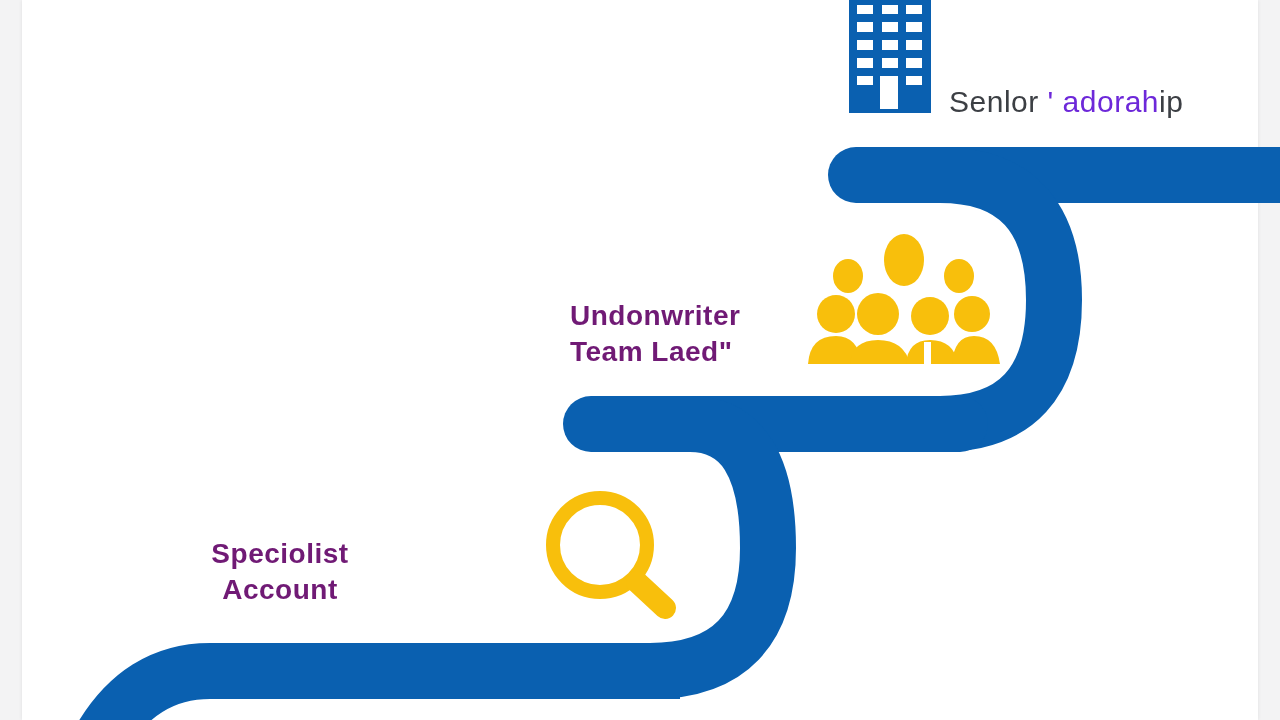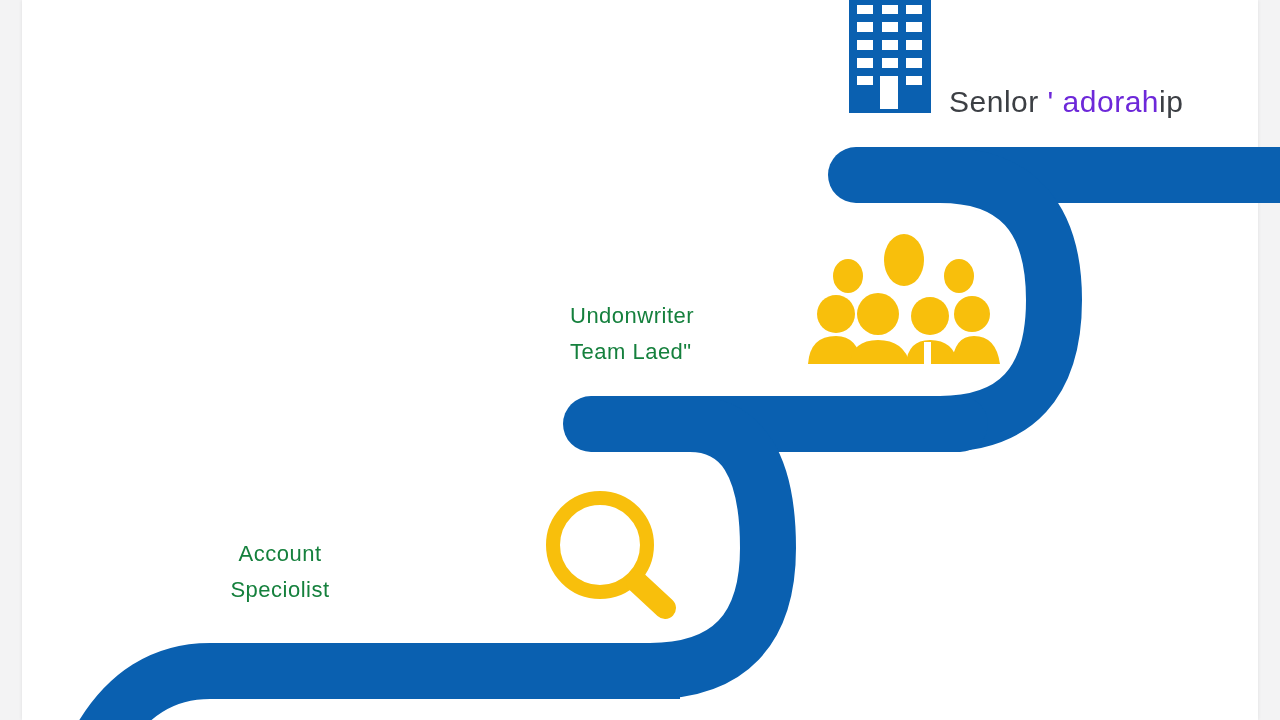--- a/index.html
+++ b/index.html
@@ -8,22 +8,23 @@
     background: #f3f3f4;
     font-family: "Liberation Sans", "DejaVu Sans", sans-serif;
   }
   .card {
     position: absolute; left: 22px; top: 0; width: 1236px; height: 720px;
     background: #ffffff;
     box-shadow: 0 0 4px rgba(0,0,0,0.08);
   }
   .path-layer { position: absolute; left: 0; top: 0; width: 1280px; height: 720px; }
   .label {
-    position: absolute; color: #15803d; font-size: 22px; line-height: 36px;
+    position: absolute; color: #701a75; font-size: 28px; line-height: 36px;
     letter-spacing: 0.5px;
+    font-weight: bold;
   }
   .label span { display: block; }
   .lbl-account { left: 208px; top: 536px; text-align: center; width: 144px; }
   .lbl-under { left: 570px; top: 298px; }
   .lbl-senior {
     position: absolute; left: 949px; top: 84px; font-size: 30px; line-height: 36px;
     color: #3c3f44; letter-spacing: 0.5px; white-space: nowrap;
   }
   .lbl-senior .fade { color: #6d28d9; }
   .icon { position: absolute; }
@@ -98,15 +99,15 @@
   <span>Undonwriter</span>
   <span>Team Laed"</span>
 </div>
 
 <svg class="icon magnifier" viewBox="0 0 134 134" xmlns="http://www.w3.org/2000/svg">
   <circle cx="55" cy="55" r="47" fill="none" stroke="#f8bf0c" stroke-width="14"></circle>
   <line x1="92" y1="92" x2="120" y2="118" stroke="#f8bf0c" stroke-width="22" stroke-linecap="round"></line>
 </svg>
 
 <div class="label lbl-account">
+  <span>Speciolist</span>
   <span>Account</span>
-  <span>Speciolist</span>
 </div>
 
 </body></html>

